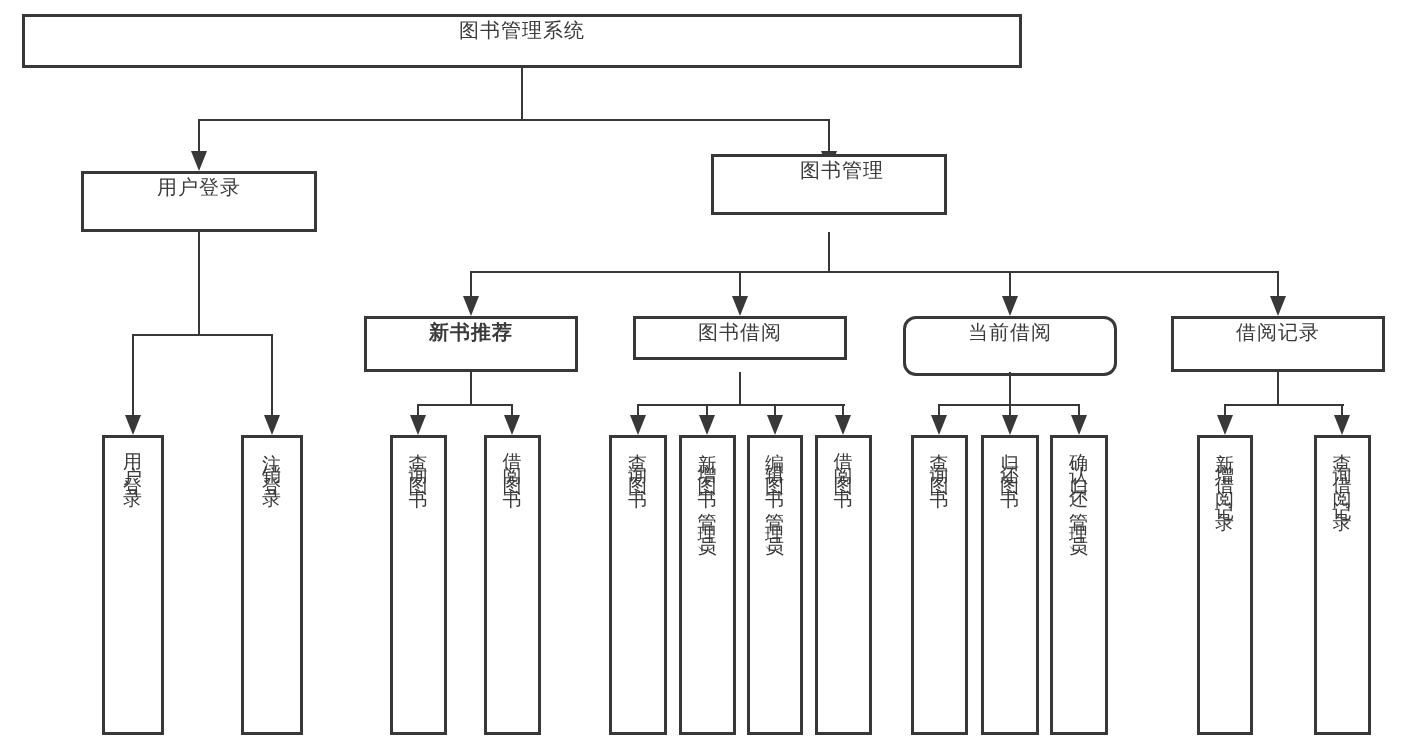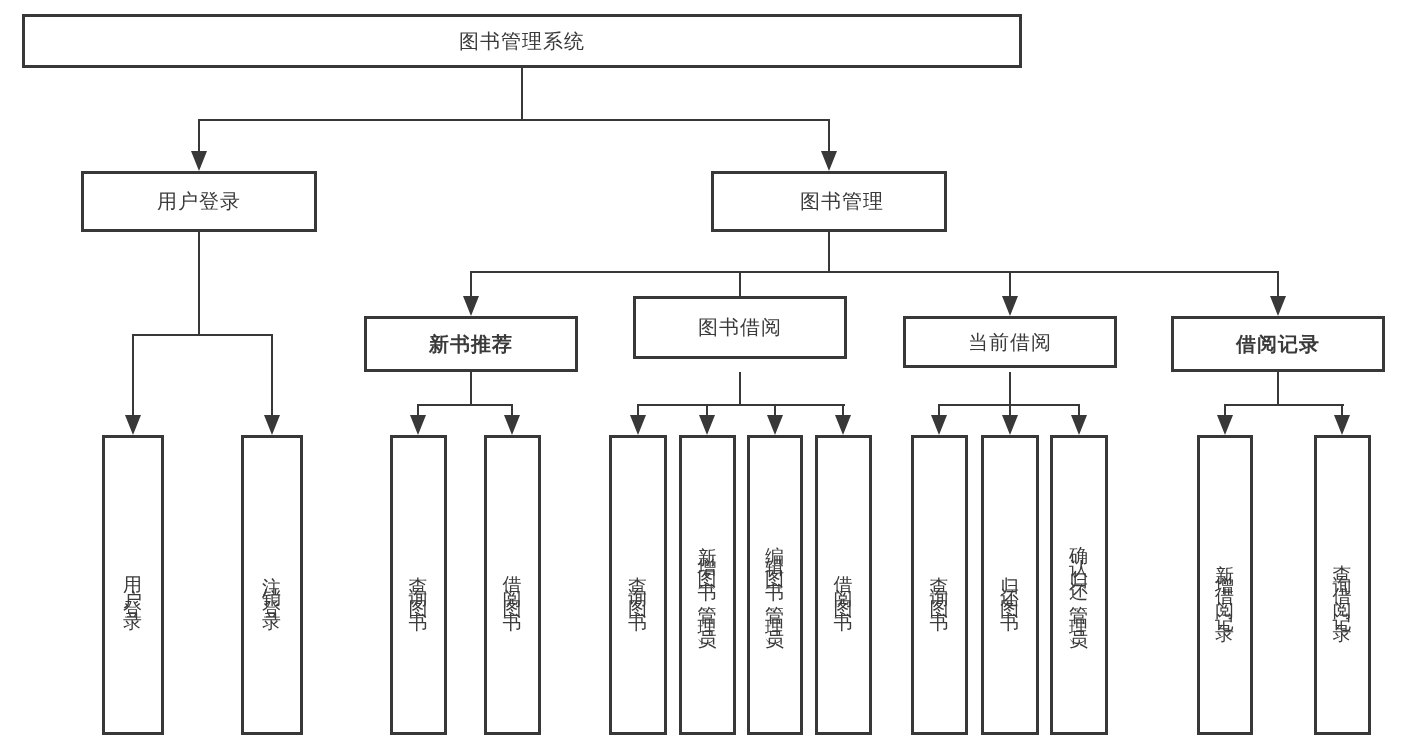--- a/index.html
+++ b/index.html
@@ -9,21 +9,20 @@
     background:#ffffff;
     font-family:"Liberation Sans", sans-serif;
     overflow:hidden;
   }
   .box{
     position:absolute;
     background:#ffffff;
     border:3px solid #383838;
     box-sizing:border-box;
     display:flex;
-    align-items:center;
     justify-content:center;
     color:#3a3a3a;
   }
   .hbox span{
     font-size:20px;
     letter-spacing:1px;
     white-space:nowrap;
   }
   .vbox .vtext{
     writing-mode:vertical-rl;
@@ -61,21 +60,21 @@
   <div class="vl" style="left:521px;top:68px;height:53px;"></div>
   <div class="hl" style="left:198px;top:119px;width:632px;"></div>
   <div class="vl" style="left:198px;top:119px;height:33px;"></div>
   <div class="arr" style="left:191px;top:151px;"></div>
   <div class="vl" style="left:828px;top:119px;height:33px;"></div>
   <div class="arr" style="left:821px;top:151px;"></div>
 
   <div class="box hbox" style="left:81px;top:171px;width:236px;height:61px;">
     <span>用户登录</span>
   </div>
-  <div class="box hbox" style="left:711px;top:171px;width:236px;height:61px;padding-left:26px;">
+  <div class="box hbox" style="left:711px;top:154px;width:236px;height:61px;padding-left:26px;">
     <span>图书管理</span>
   </div>
 
   <div class="vl" style="left:198px;top:232px;height:103px;"></div>
   <div class="hl" style="left:132px;top:334px;width:141px;"></div>
   <div class="vl" style="left:132px;top:334px;height:82px;"></div>
   <div class="arr" style="left:125px;top:415px;"></div>
   <div class="vl" style="left:271px;top:334px;height:82px;"></div>
   <div class="arr" style="left:264px;top:415px;"></div>
 
@@ -86,27 +85,27 @@
   <div class="vl" style="left:739px;top:271px;height:27px;"></div>
   <div class="arr" style="left:732px;top:296px;"></div>
   <div class="vl" style="left:1009px;top:271px;height:27px;"></div>
   <div class="arr" style="left:1002px;top:296px;"></div>
   <div class="vl" style="left:1277px;top:271px;height:27px;"></div>
   <div class="arr" style="left:1270px;top:296px;"></div>
 
   <div class="box hbox" style="left:364px;top:316px;width:214px;height:56px;font-weight:bold;">
     <span>新书推荐</span>
   </div>
-  <div class="box hbox" style="left:633px;top:296px;width:214px;height:63px;">
+  <div class="box hbox" style="left:633px;top:316px;width:214px;height:44px;">
     <span>图书借阅</span>
   </div>
-  <div class="box hbox" style="left:903px;top:316px;width:214px;height:52px;">
+  <div class="box hbox" style="left:903px;top:316px;width:214px;height:60px;border-radius:13px;">
     <span>当前借阅</span>
   </div>
-  <div class="box hbox" style="left:1171px;top:316px;width:214px;height:56px;font-weight:bold;">
+  <div class="box hbox" style="left:1171px;top:316px;width:214px;height:56px;">
     <span>借阅记录</span>
   </div>
 
   <div class="vl" style="left:470px;top:372px;height:34px;"></div>
   <div class="vl" style="left:739px;top:372px;height:34px;"></div>
   <div class="vl" style="left:1009px;top:372px;height:34px;"></div>
   <div class="vl" style="left:1277px;top:372px;height:34px;"></div>
 
   <div class="hl" style="left:417px;top:404px;width:96px;"></div>
   <div class="vl" style="left:417px;top:404px;height:13px;"></div>

